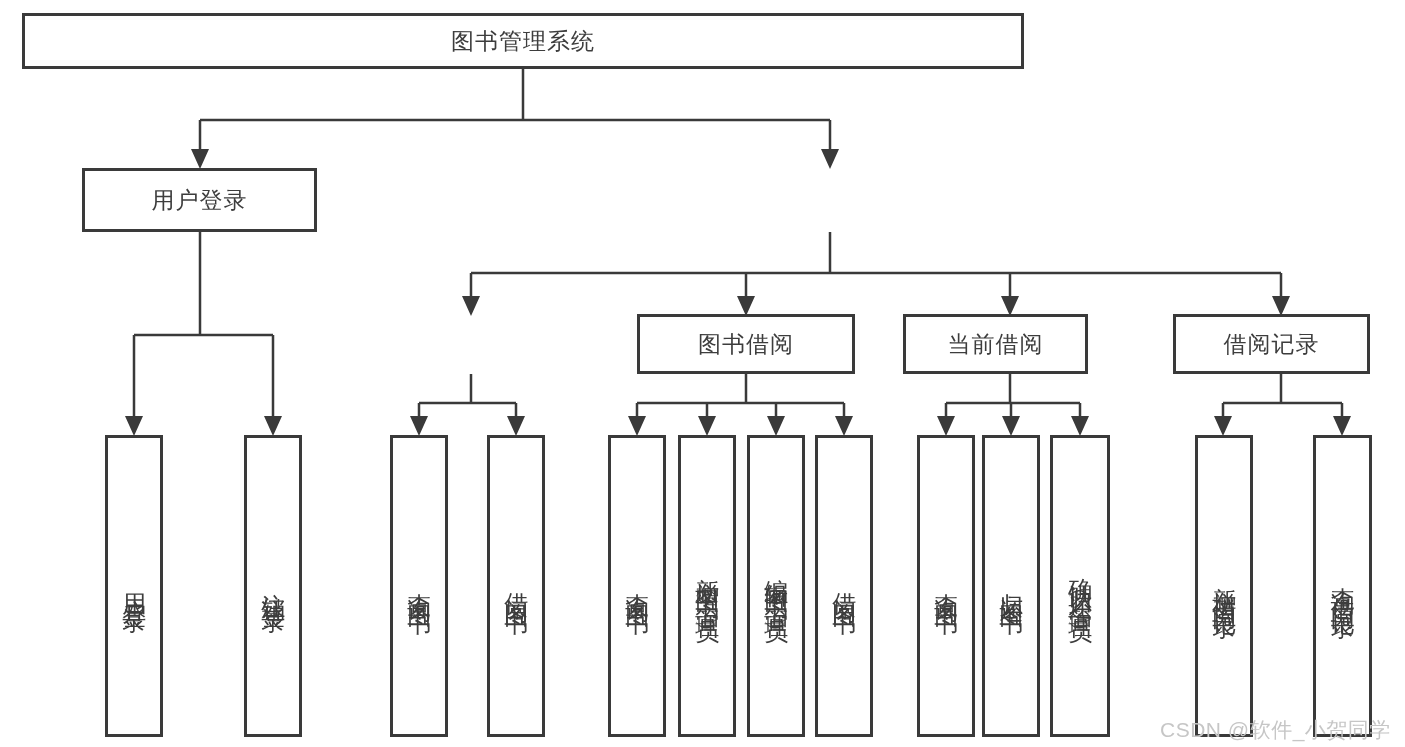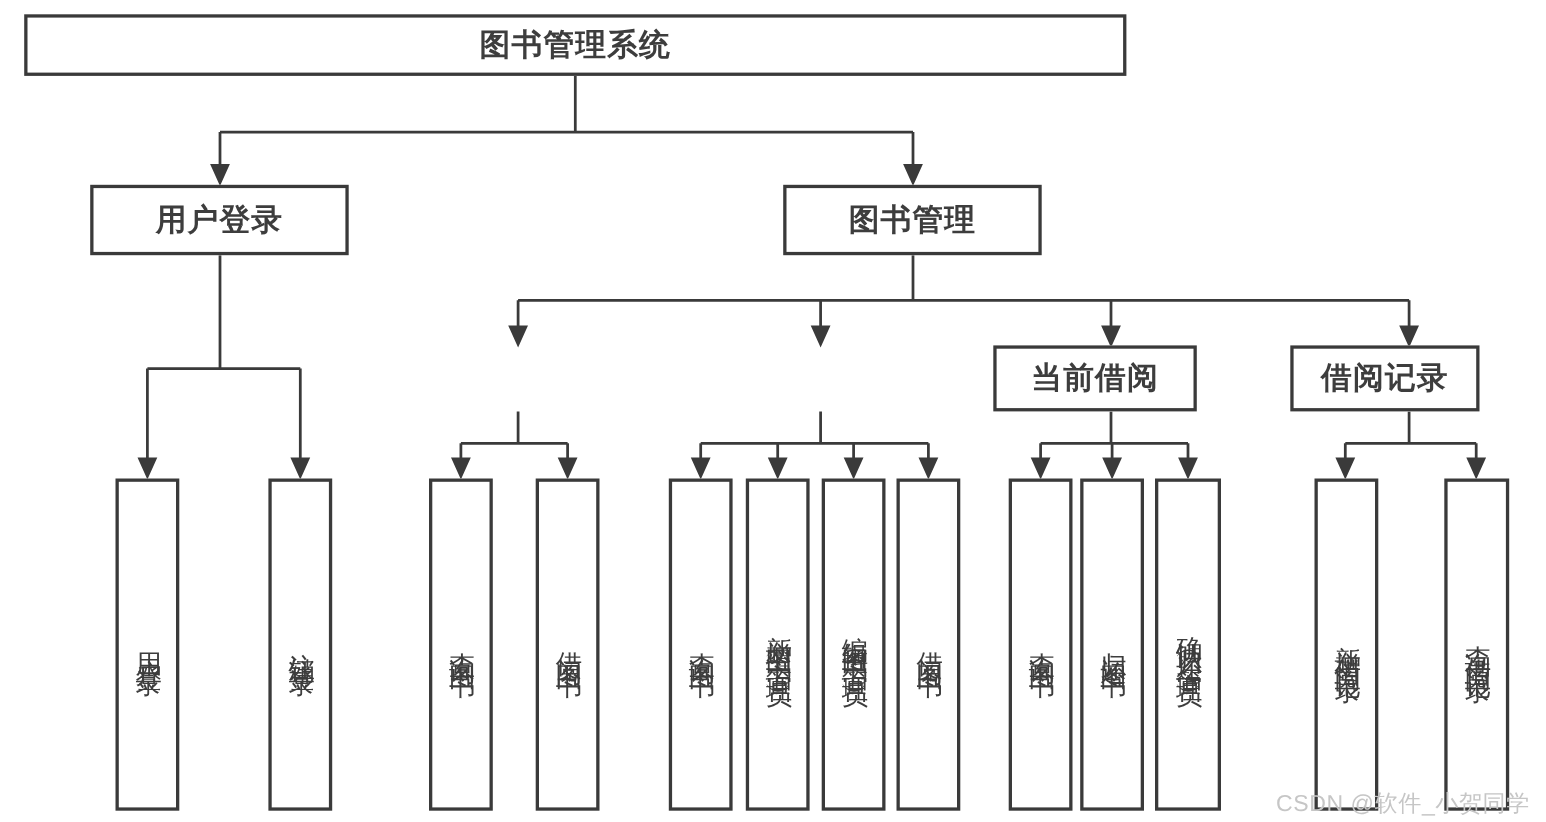--- a/index.html
+++ b/index.html
@@ -21,24 +21,23 @@
     position: absolute;
     box-sizing: border-box;
     border: 3px solid #3a3a3a;
     background: #ffffff;
     display: flex;
     align-items: center;
     justify-content: center;
     color: #3d3d3d;
   }
   .h-label {
-    font-size: 28px;
+    font-size: 23px;
     letter-spacing: 1px;
     white-space: nowrap;
-    font-weight: bold;
   }
   .v-label {
     writing-mode: vertical-rl;
     text-orientation: mixed;
     font-size: 24px;
     letter-spacing: 6px;
     line-height: 1.1;
   }
   .watermark {
     position: absolute;
@@ -113,28 +112,28 @@
       M1333 416 L1351 416 L1342 436 Z"></path>
   </svg>
 
   <div class="box" style="left:22px;top:13px;width:1002px;height:56px">
     <span class="h-label">图书管理系统</span>
   </div>
 
   <div class="box" style="left:82px;top:168px;width:235px;height:64px">
     <span class="h-label">用户登录</span>
   </div>
-  <div class="box" style="left:712px;top:168px;width:235px;height:64px">
-    <span class="h-label">图书管理</span>
+
+  <div class="box" style="left:637px;top:314px;width:218px;height:60px">
+    <span class="h-label">图书借阅</span>
   </div>
-
   <div class="box" style="left:903px;top:314px;width:185px;height:60px">
     <span class="h-label">当前借阅</span>
   </div>
-  <div class="box" style="left:1173px;top:314px;width:172px;height:60px">
+  <div class="box" style="left:1173px;top:314px;width:197px;height:60px">
     <span class="h-label">借阅记录</span>
   </div>
 
   <div class="box" style="left:105px;top:435px;width:58px;height:302px">
     <span class="v-label">用户登录</span>
   </div>
   <div class="box" style="left:244px;top:435px;width:58px;height:302px">
     <span class="v-label">注销登录</span>
   </div>
 

